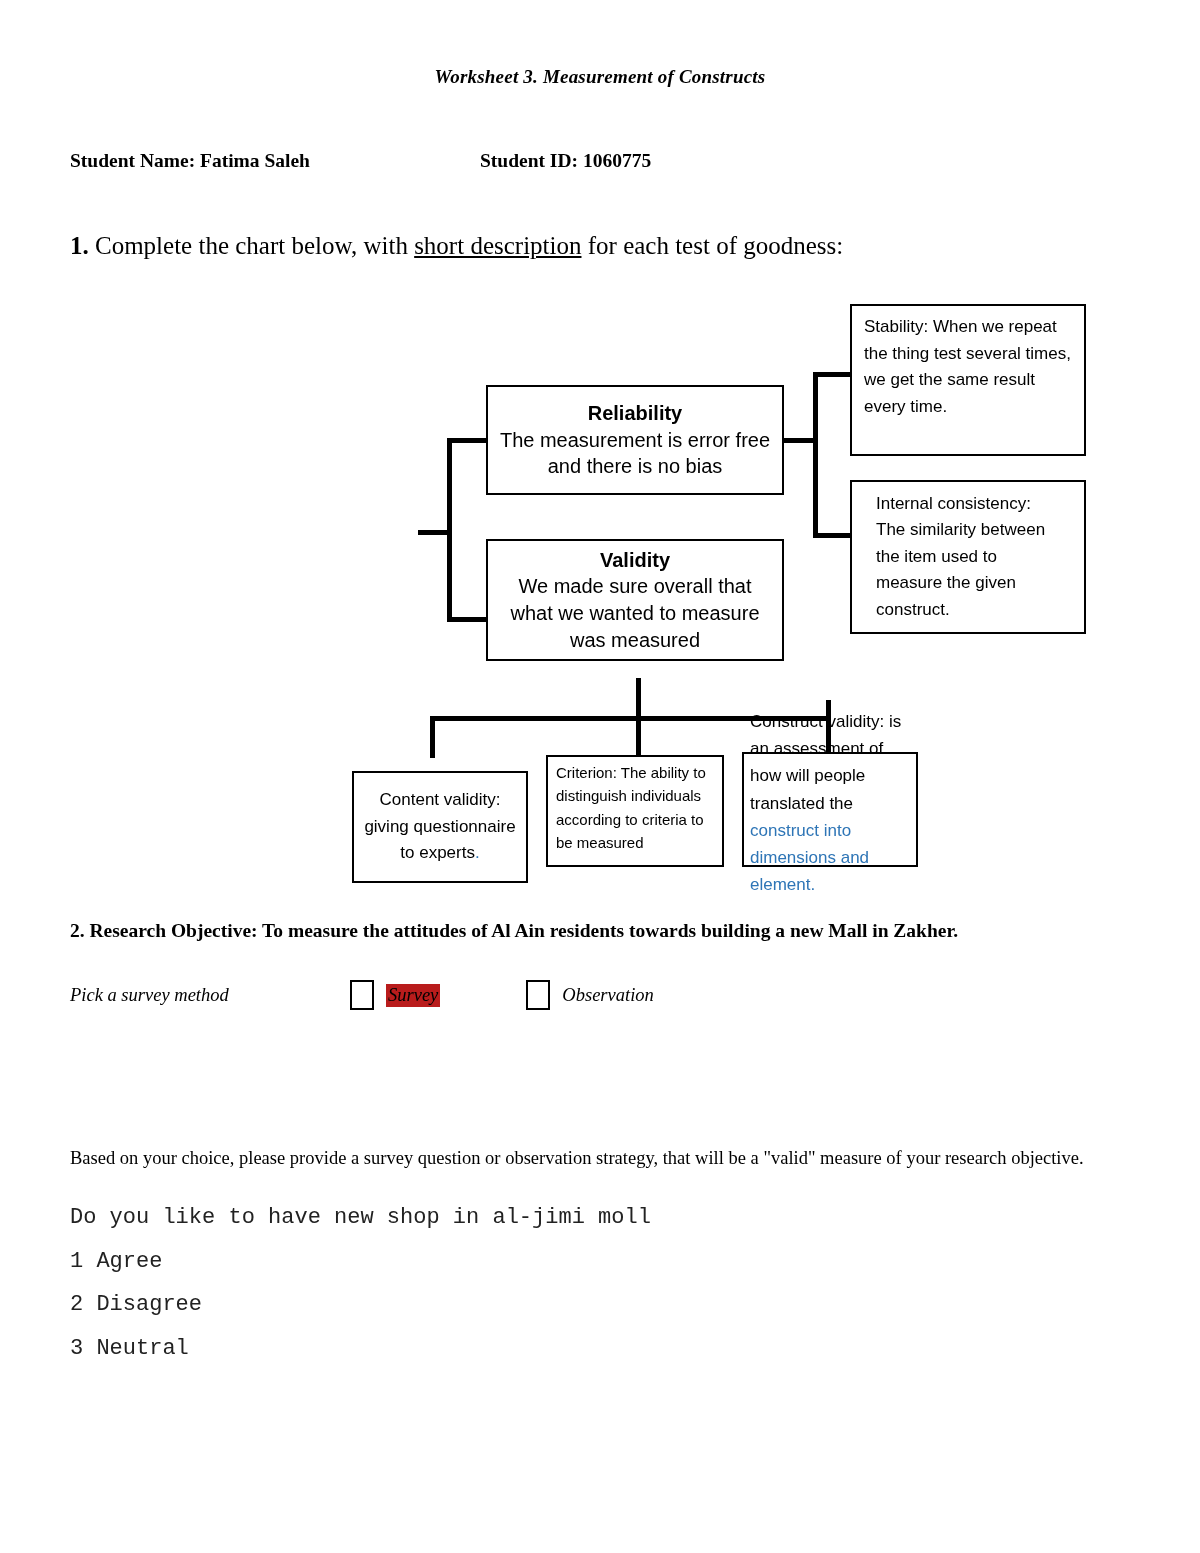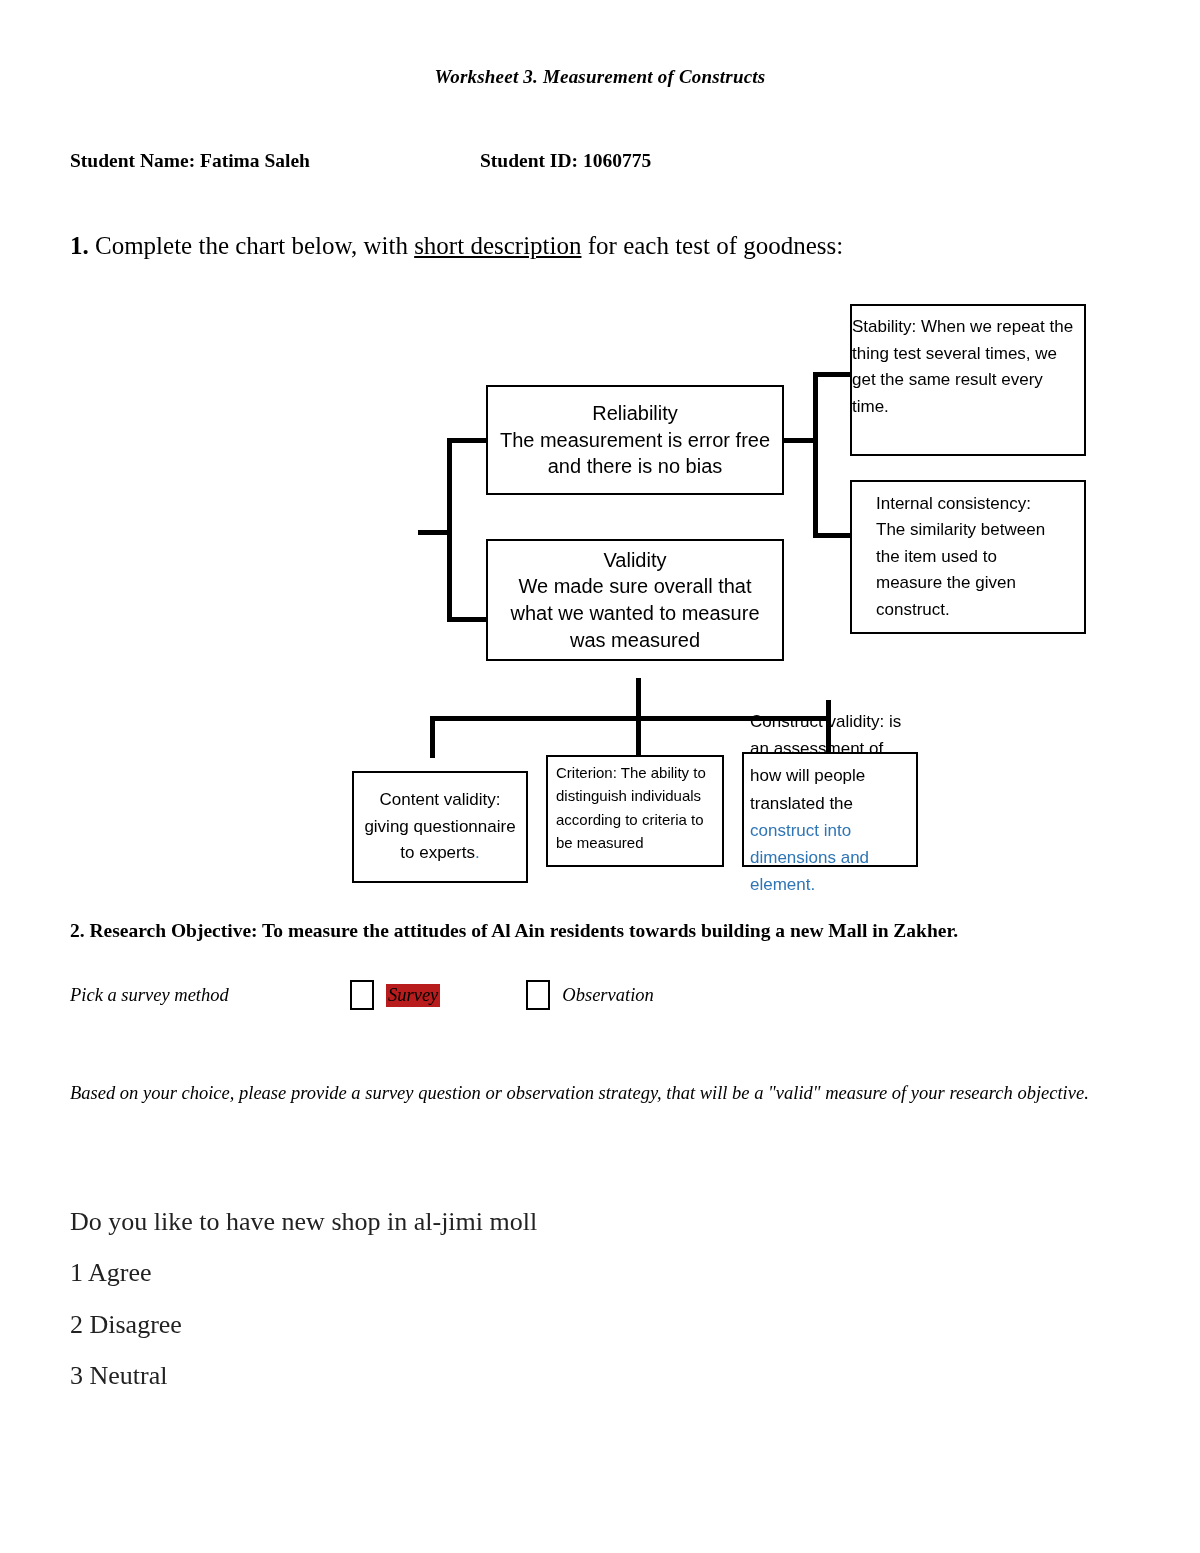--- a/index.html
+++ b/index.html
@@ -74,33 +74,32 @@
     display: inline-block;
     background: #fff;
   }
   .opt-label { margin-left: 12px; }
   .hl { background: #b91c1c; padding: 1px 2px; }
   .spacer-opt { display: inline-block; width: 86px; }
 
   .based-text {
     position: absolute;
     left: 70px;
-    top: 1079px;
+    top: 1144px;
     width: 1062px;
-    font-style: italic;
     font-size: 18.5px;
     line-height: 1.55;
   }
 
   .answer-block {
     position: absolute;
     left: 70px;
     top: 1196px;
-    font-family: Liberation Serif, serif;
-    font-size: 26px;
+    font-family: Liberation Mono, monospace;
+    font-size: 22px;
     line-height: 1.98;
     color: #222;
   }
   .answer-block div { white-space: nowrap; }
 
   
   #diagram {
     position: absolute;
     left: 0; top: 0;
     width: 1200px; height: 1553px;
@@ -110,21 +109,21 @@
     border: 2.5px solid #000;
     background: #fff;
     box-sizing: border-box;
     font-family: "Liberation Sans", sans-serif;
     display: flex;
     flex-direction: column;
     justify-content: center;
     z-index: 3;
   }
   .node .title {
-    font-weight: normal;
+    font-weight: bold;
     text-align: center;
   }
   .node .body { text-align: center; }
 
   .node-root {
     left: 166px; top: 496px; width: 252px; height: 74px;
     font-size: 20px;
   }
   .node-root .title { font-weight: bold; line-height: 1.28; }
 
@@ -135,21 +134,21 @@
   }
   .node-validity {
     left: 486px; top: 539px; width: 298px; height: 122px;
     font-size: 20px; line-height: 1.33;
     padding: 2px 8px;
   }
 
   .node-stability {
     left: 850px; top: 304px; width: 236px; height: 152px;
     font-size: 17px; line-height: 1.56;
-    padding: 8px 0;
+    padding: 8px 12px;
     justify-content: flex-start;
   }
   .node-internal {
     left: 850px; top: 480px; width: 236px; height: 154px;
     font-size: 17px; line-height: 1.56;
     padding: 8px 24px;
     justify-content: center;
   }
   .node-stability .body, .node-internal .body { text-align: left; }
 

